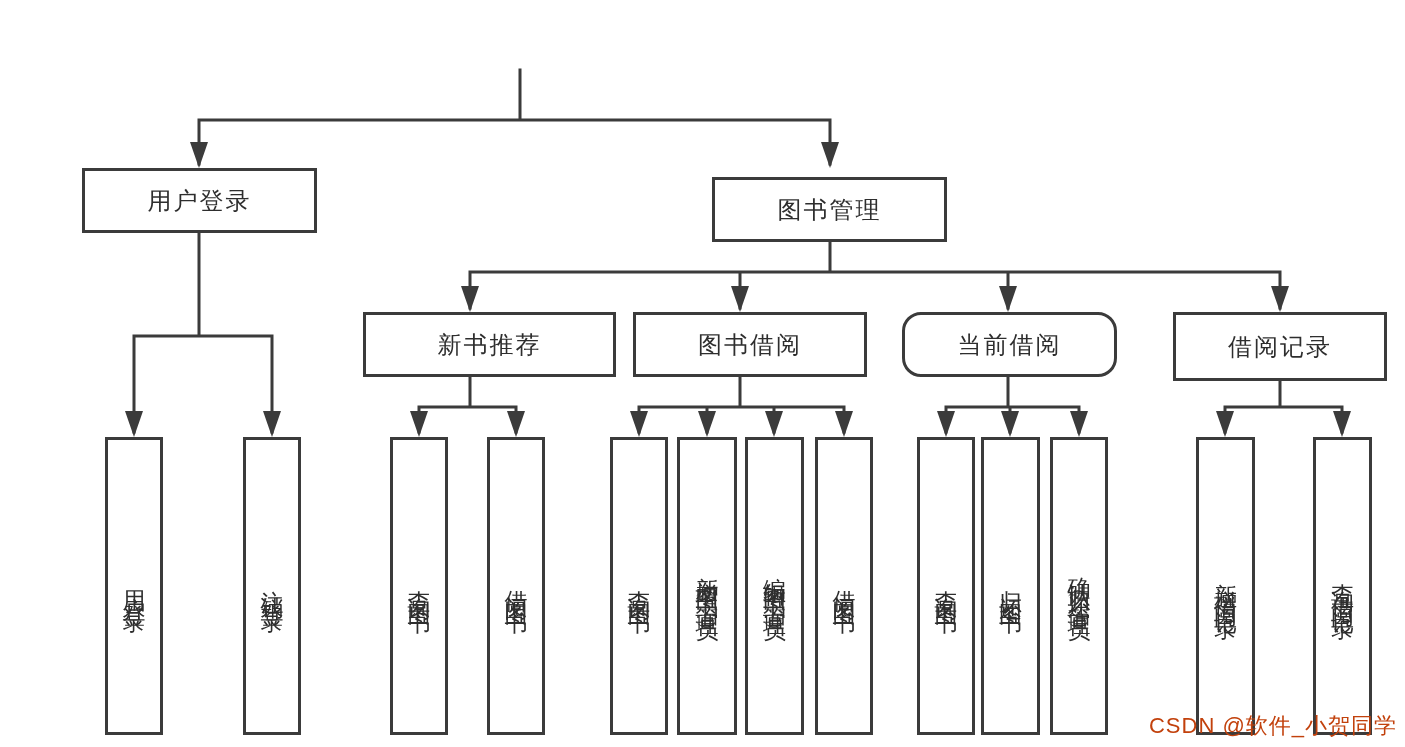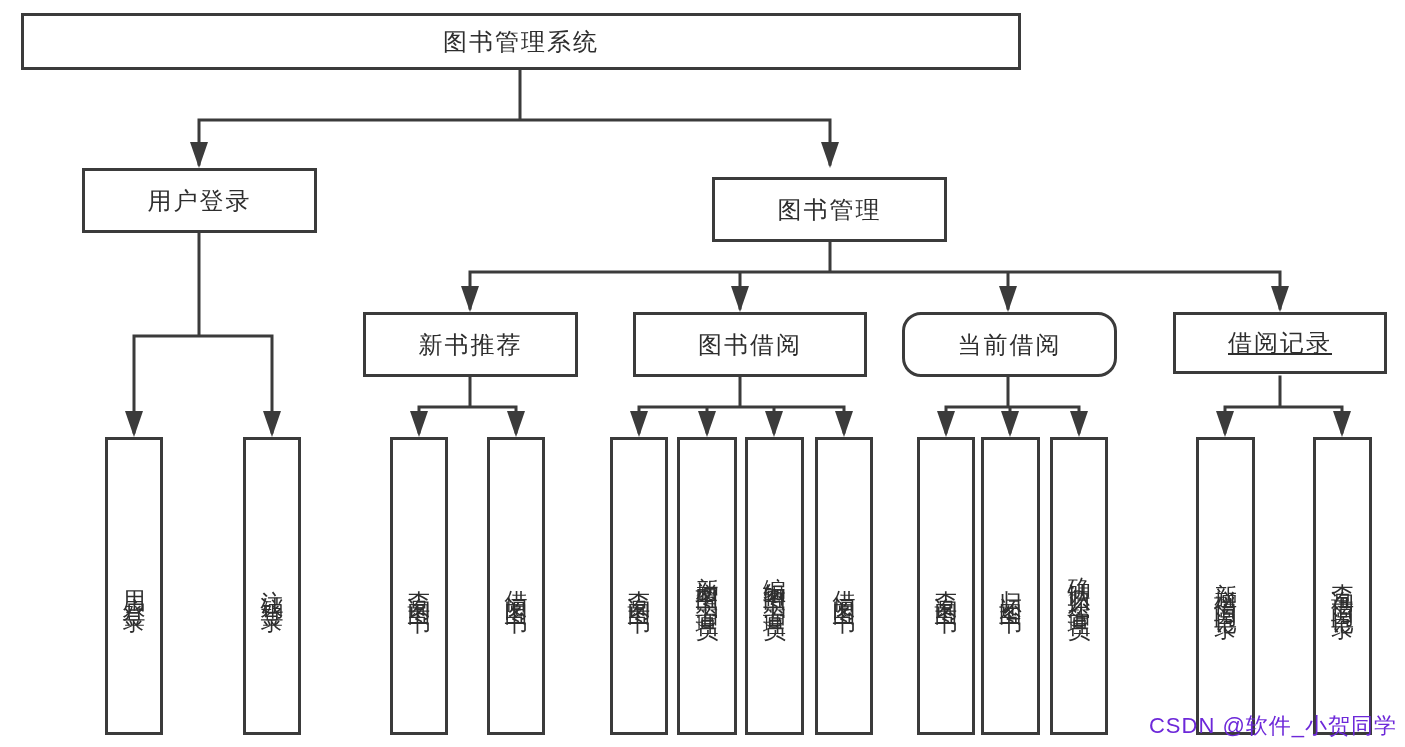--- a/index.html
+++ b/index.html
@@ -49,21 +49,21 @@
   .vbox.paren span {
     text-orientation: mixed;
     letter-spacing: 6px;
   }
   #watermark {
     position: absolute;
     right: 8px;
     bottom: 6px;
     font-size: 22px;
     letter-spacing: 1px;
-    color: #6d28d9;
+    color: #c2410c;
     white-space: nowrap;
   }
 </style>
 </head>
 <body>
 
 <div id="stage">
 
   <svg id="connectors" viewBox="0 0 1405 747" xmlns="http://www.w3.org/2000/svg">
     <g stroke="#3b3b3b" stroke-width="3" fill="none" stroke-linecap="square">
@@ -98,29 +98,28 @@
       <polygon points="765,411 783,411 774,437"></polygon>
       <polygon points="835,411 853,411 844,437"></polygon>
       <polygon points="937,411 955,411 946,437"></polygon>
       <polygon points="1001,411 1019,411 1010,437"></polygon>
       <polygon points="1070,411 1088,411 1079,437"></polygon>
       <polygon points="1216,411 1234,411 1225,437"></polygon>
       <polygon points="1333,411 1351,411 1342,437"></polygon>
     </g>
   </svg>
 
-  <div class="hbox" style="left:21px; top:13px; width:1000px; height:57px;">图书管理系统</div>
 
   <div class="hbox" style="left:82px; top:168px; width:235px; height:65px;">用户登录</div>
   <div class="hbox" style="left:712px; top:168px; width:235px; height:65px;margin-top:9px;">图书管理</div>
 
-  <div class="hbox" style="left:363px; top:312px; width:215px; height:65px;">新书推荐</div>
+  <div class="hbox" style="left:363px; top:312px; width:253px; height:65px;">新书推荐</div>
   <div class="hbox" style="left:633px; top:312px; width:234px; height:65px;">图书借阅</div>
   <div class="hbox" style="left:902px; top:312px; width:215px; height:65px;border-radius:19px;">当前借阅</div>
-  <div class="hbox" style="left:1173px; top:312px; width:214px; height:62px;text-decoration:underline;">借阅记录</div>
+  <div class="hbox" style="left:1173px; top:312px; width:214px; height:69px;">借阅记录</div>
 
   <div class="vbox" style="left:105px; top:437px; width:58px; height:298px;">
     <span>用户登录</span>
   </div>
   <div class="vbox" style="left:243px; top:437px; width:58px; height:298px;">
     <span>注销登录</span>
   </div>
 
   <div class="vbox" style="left:390px; top:437px; width:58px; height:298px;">
     <span>查询图书</span>

